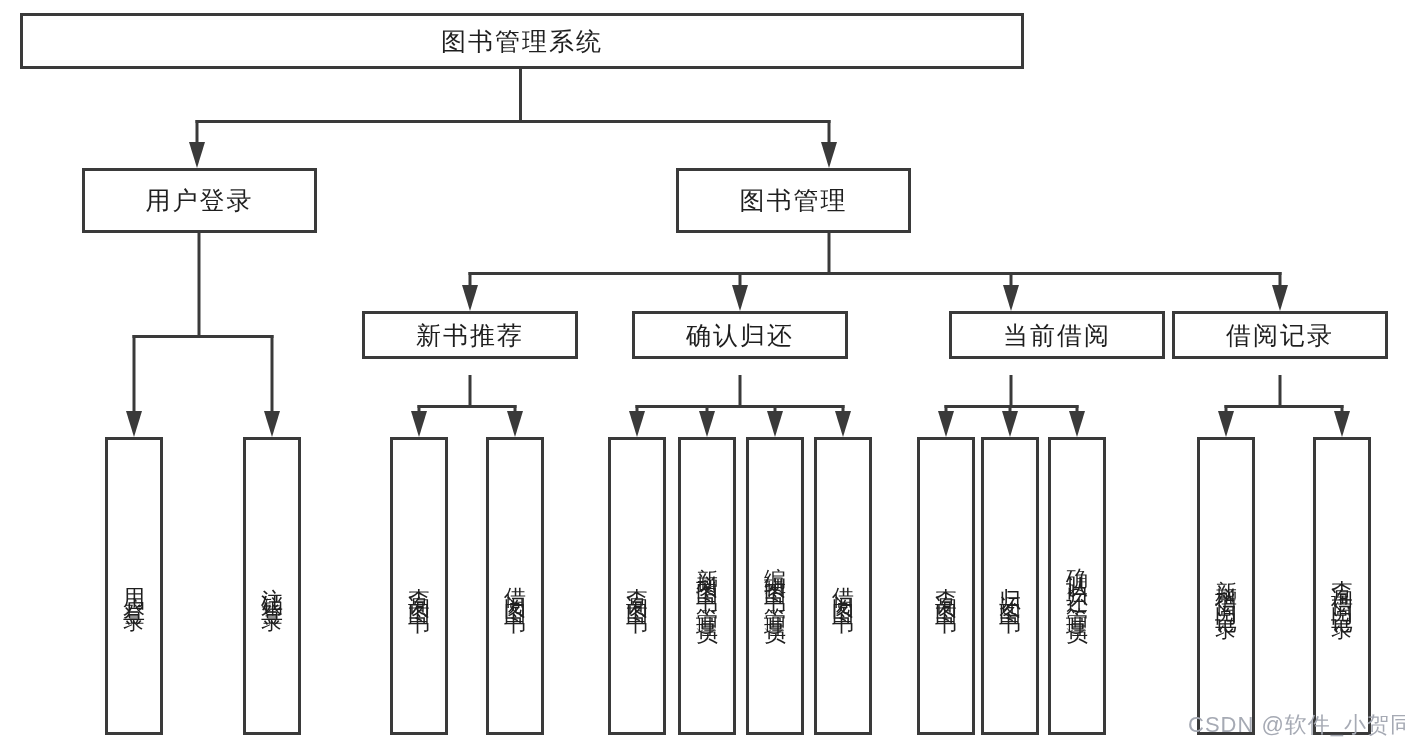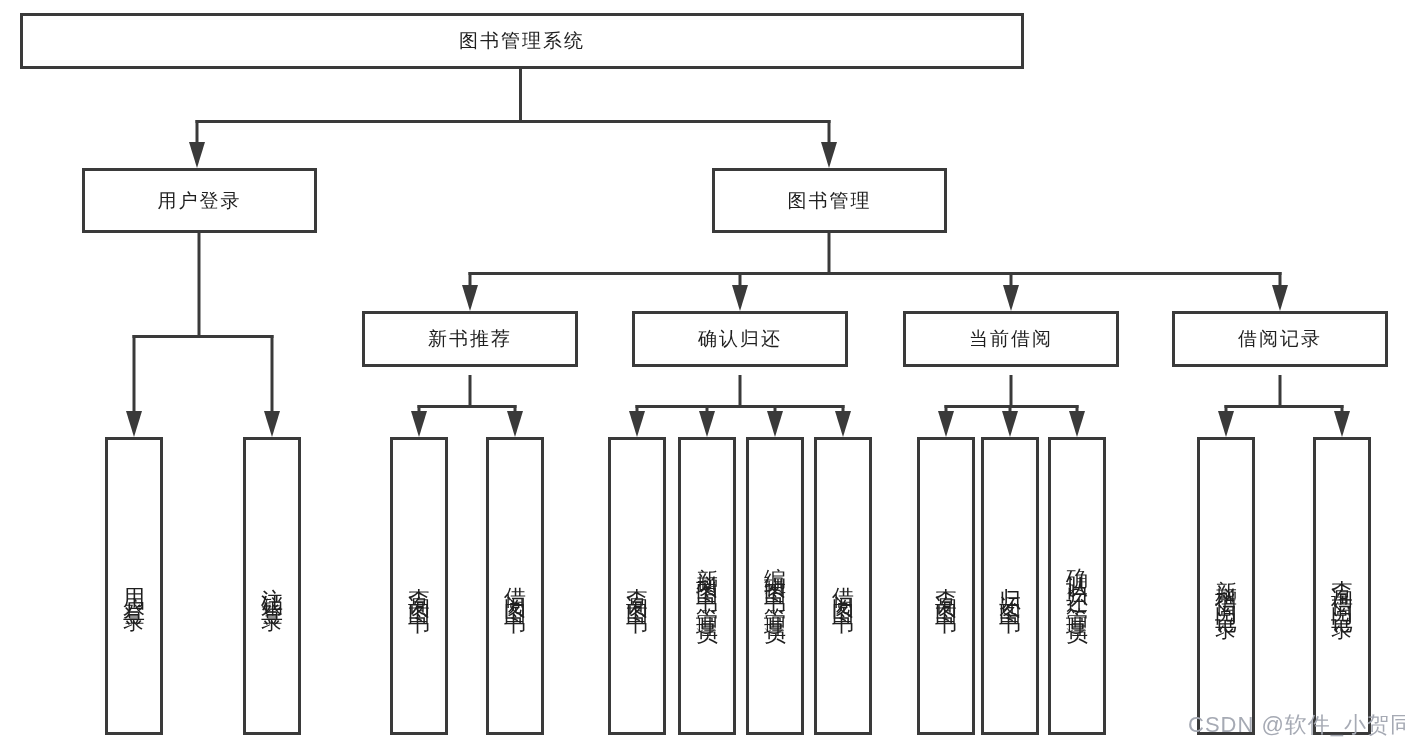--- a/index.html
+++ b/index.html
@@ -20,27 +20,27 @@
   .box {
     position: absolute;
     border: 3px solid #3a3a3a;
     background: #ffffff;
     display: flex;
     align-items: center;
     justify-content: center;
     color: #1f1f1f;
   }
   .hlabel {
-    font-size: 19px;
+    font-size: 25px;
     letter-spacing: 2px;
     white-space: nowrap;
   }
   .root  { left: 20px;  top: 13px;  width: 1004px; height: 56px; }
   .lvl2  { top: 168px; width: 235px; height: 65px; }
-  .lvl3  { top: 311px; width: 216px; height: 56px; }
+  .lvl3  { top: 311px; width: 216px; height: 48px; }
   .leaf  { top: 437px; width: 58px;  height: 298px; }
   .vtext {
     writing-mode: vertical-rl;
     text-orientation: mixed;
     font-size: 22px;
     letter-spacing: 8px;
     line-height: 1.0;
     color: #1f1f1f;
   }
   .watermark {
@@ -125,31 +125,31 @@
     </g>
   </svg>
 
   <div class="box root">
     <span class="hlabel">图书管理系统</span>
   </div>
 
   <div class="box lvl2" style="left:82px;">
     <span class="hlabel">用户登录</span>
   </div>
-  <div class="box lvl2" style="left:712px;">
+  <div class="box lvl2" style="left:676px;">
     <span class="hlabel">图书管理</span>
   </div>
 
   <div class="box lvl3" style="left:362px;">
     <span class="hlabel">新书推荐</span>
   </div>
   <div class="box lvl3" style="left:632px;">
     <span class="hlabel">确认归还</span>
   </div>
-  <div class="box lvl3" style="left:903px;">
+  <div class="box lvl3" style="left:949px;">
     <span class="hlabel">当前借阅</span>
   </div>
   <div class="box lvl3" style="left:1172px;">
     <span class="hlabel">借阅记录</span>
   </div>
 
   <div class="box leaf" style="left:105px;">
     <span class="vtext">用户登录</span>
   </div>
   <div class="box leaf" style="left:243px;">

